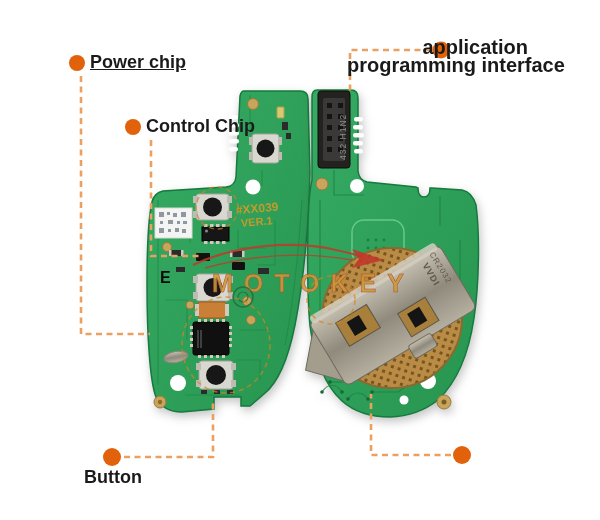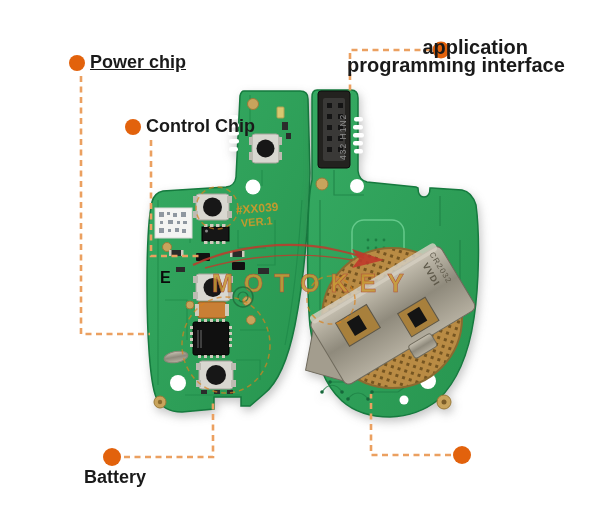--- a/index.html
+++ b/index.html
@@ -351,15 +351,15 @@
 <div class="lbl lbl-18" id="lbl-power">Power chip</div>
 
 <div class="lbl lbl-18" id="lbl-control">Control Chip</div>
 
 <div class="lbl lbl-17" id="lbl-api">
   <div>application</div>
   <div>programming interface</div>
 </div>
 
 
-<div class="lbl lbl-18" id="lbl-button">Battery</div>
+<div class="lbl lbl-18" id="lbl-button">Button</div>
 
 </div>
 
 </body></html>

